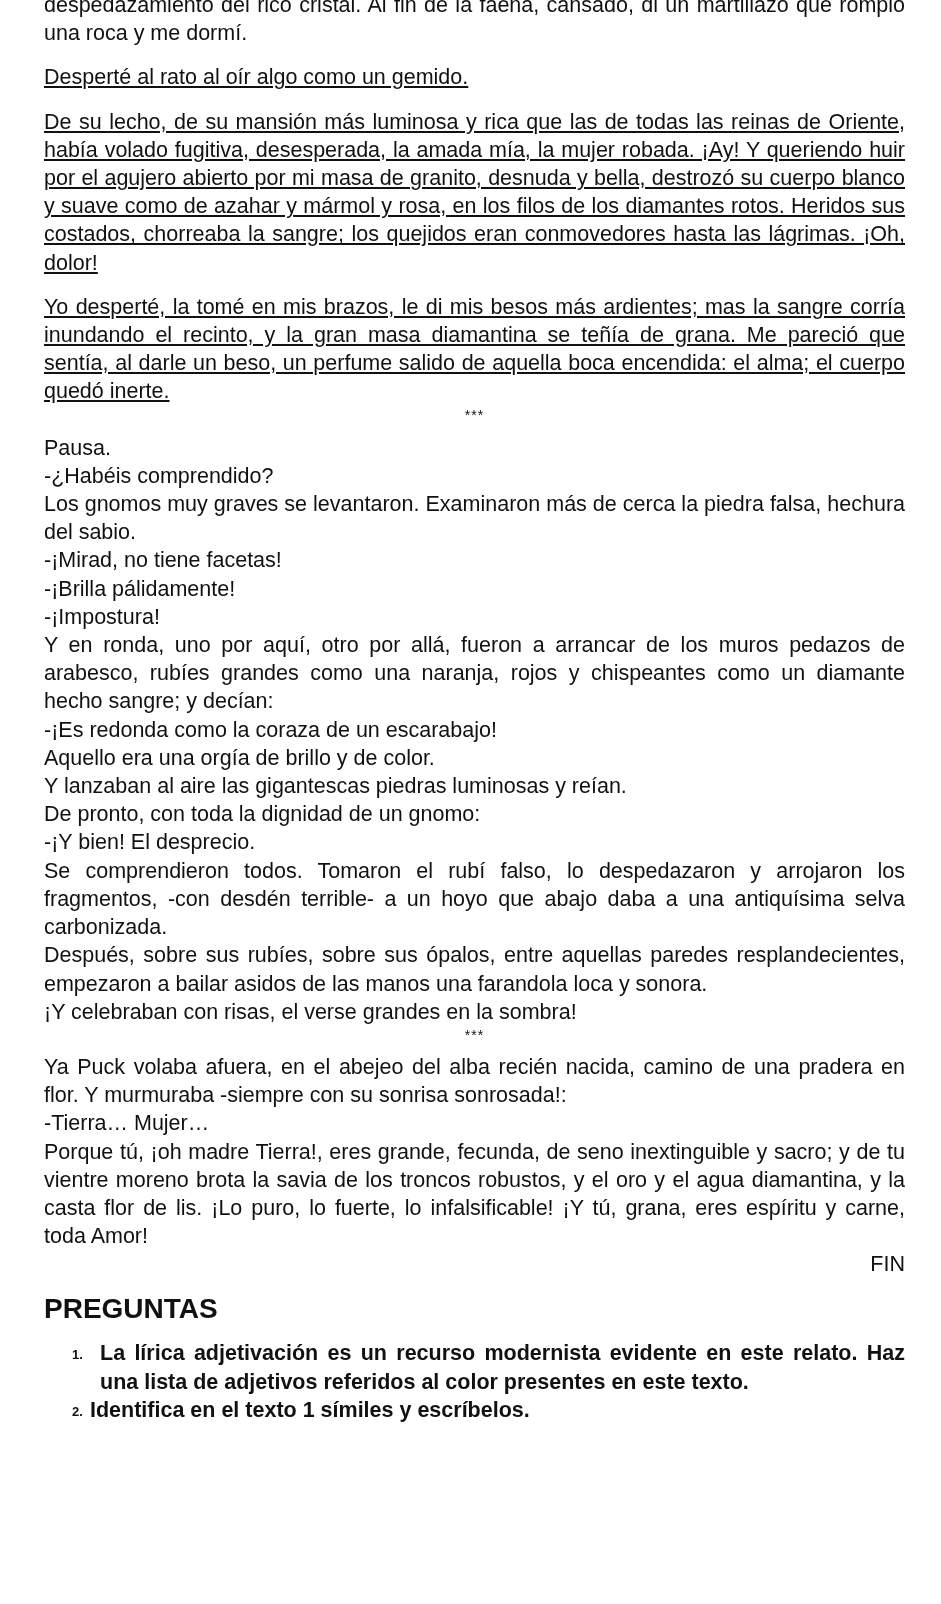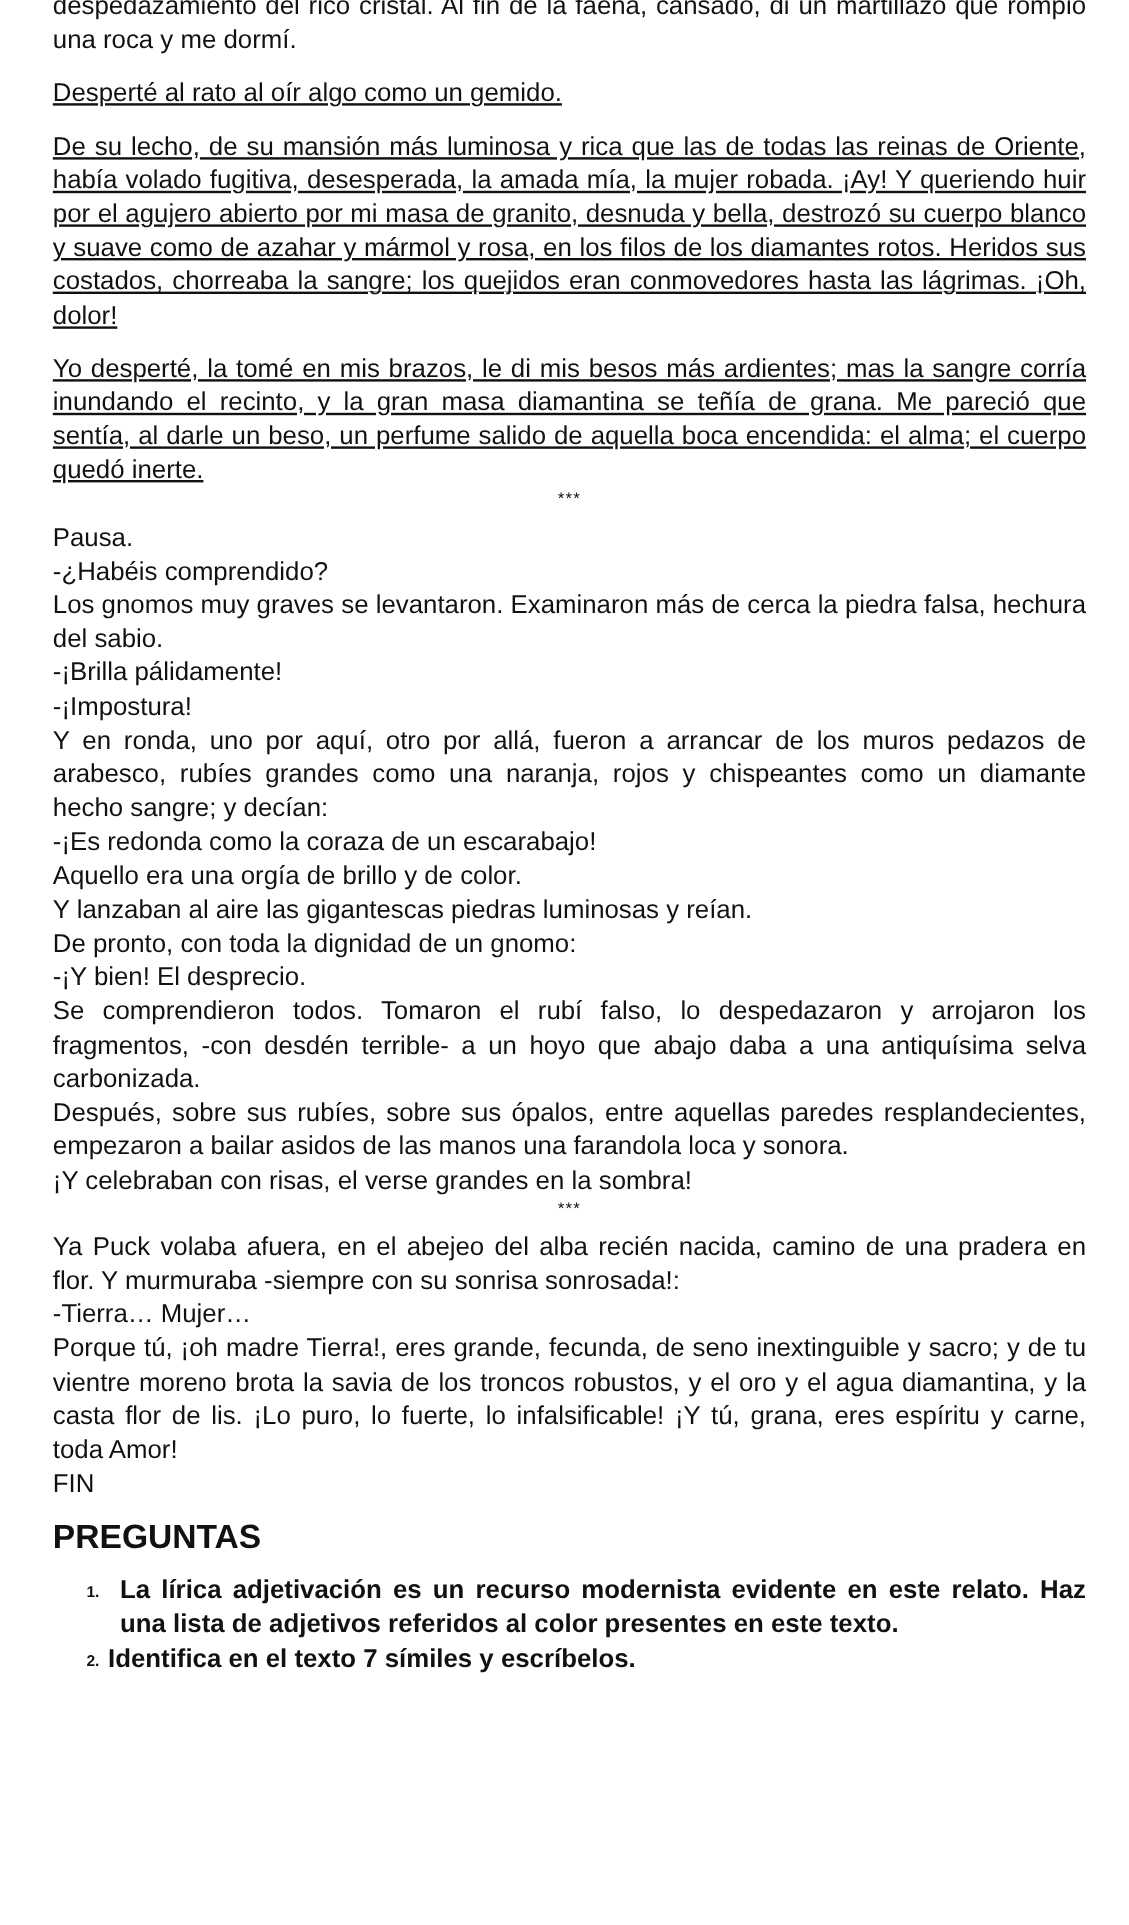--- a/index.html
+++ b/index.html
@@ -5,21 +5,21 @@
   html, body { margin: 0; padding: 0; background: #ffffff; }
   body {
     width: 941px; height: 1604px; overflow: hidden; position: relative;
     font-family: "Liberation Sans", sans-serif; color: #111111;
   }
   .page { position: absolute; left: 44px; top: -9px; width: 861px; }
   .p { font-size: 21.5px; line-height: 28.2px; text-align: justify; margin: 0; }
   .gap { margin-top: 16px; text-decoration: underline; }
   .stars { font-size: 14px; line-height: 14px; text-align: center; margin: 2px 0 12px 0; letter-spacing: 1px; }
   .stars2 { font-size: 14px; line-height: 14px; text-align: center; margin: 2px 0 11px 0; letter-spacing: 1px; }
-  .fin { text-align: left; font-size: 21.5px; line-height: 28px; margin: 0; }
+  .fin { text-align: right; font-size: 21.5px; line-height: 28px; margin: 0; }
   .heading { font-weight: bold; font-size: 28px; margin: 17px 0 0 0; line-height: 28px; }
   ol.questions { list-style: none; margin: 16px 0 0 0; padding: 0; }
   .q { font-weight: bold; font-size: 21.5px; line-height: 28.2px; text-align: justify; position: relative; padding-left: 56px; }
   .q .num { position: absolute; font-size: 13px; font-weight: bold; top: 2px; }
   .q1 .num { left: 28px; }
   .q2 { padding-left: 46px; }
   .q2 .num { left: 28px; }
 </style>
 </head>
 <body>
@@ -29,20 +29,21 @@
   <p class="p">despedazamiento del rico cristal. Al fin de la faena, cansado, di un martillazo que rompió una roca y me dormí.</p>
   <p class="p gap">Desperté al rato al oír algo como un gemido.</p>
   <p class="p gap">De su lecho, de su mansión más luminosa y rica que las de todas las reinas de Oriente, había volado fugitiva, desesperada, la amada mía, la mujer robada. ¡Ay! Y queriendo huir por el agujero abierto por mi masa de granito, desnuda y bella, destrozó su cuerpo blanco y suave como de azahar y mármol y rosa, en los filos de los diamantes rotos. Heridos sus costados, chorreaba la sangre; los quejidos eran conmovedores hasta las lágrimas. ¡Oh, dolor!</p>
   <p class="p gap">Yo desperté, la tomé en mis brazos, le di mis besos más ardientes; mas la sangre corría inundando el recinto, y la gran masa diamantina se teñía de grana. Me pareció que sentía, al darle un beso, un perfume salido de aquella boca encendida: el alma; el cuerpo quedó inerte.</p>
 
   <div class="stars">***</div>
 
   <p class="p">Pausa.</p>
   <p class="p">-¿Habéis comprendido?</p>
   <p class="p">Los gnomos muy graves se levantaron. Examinaron más de cerca la piedra falsa, hechura del sabio.</p>
+  <p class="p">-¡Mirad, no tiene facetas!</p>
   <p class="p">-¡Brilla pálidamente!</p>
   <p class="p">-¡Impostura!</p>
   <p class="p">Y en ronda, uno por aquí, otro por allá, fueron a arrancar de los muros pedazos de arabesco, rubíes grandes como una naranja, rojos y chispeantes como un diamante hecho sangre; y decían:</p>
   <p class="p">-¡Es redonda como la coraza de un escarabajo!</p>
   <p class="p">Aquello era una orgía de brillo y de color.</p>
   <p class="p">Y lanzaban al aire las gigantescas piedras luminosas y reían.</p>
   <p class="p">De pronto, con toda la dignidad de un gnomo:</p>
   <p class="p">-¡Y bien! El desprecio.</p>
   <p class="p">Se comprendieron todos. Tomaron el rubí falso, lo despedazaron y arrojaron los fragmentos, -con desdén terrible- a un hoyo que abajo daba a una antiquísima selva carbonizada.</p>
   <p class="p">Después, sobre sus rubíes, sobre sus ópalos, entre aquellas paredes resplandecientes, empezaron a bailar asidos de las manos una farandola loca y sonora.</p>
@@ -58,17 +59,17 @@
 
   <h2 class="heading">PREGUNTAS</h2>
 
   <ol class="questions">
     <li class="q q1">
       <span class="num">1.</span>
       <span>La lírica adjetivación es un recurso modernista evidente en este relato. Haz una lista de adjetivos referidos al color presentes en este texto.</span>
     </li>
     <li class="q q2">
       <span class="num">2.</span>
-      <span>Identifica en el texto 7 símiles y escríbelos.</span>
+      <span>Identifica en el texto 1 símiles y escríbelos.</span>
     </li>
   </ol>
 
 </div>
 
 </body></html>

